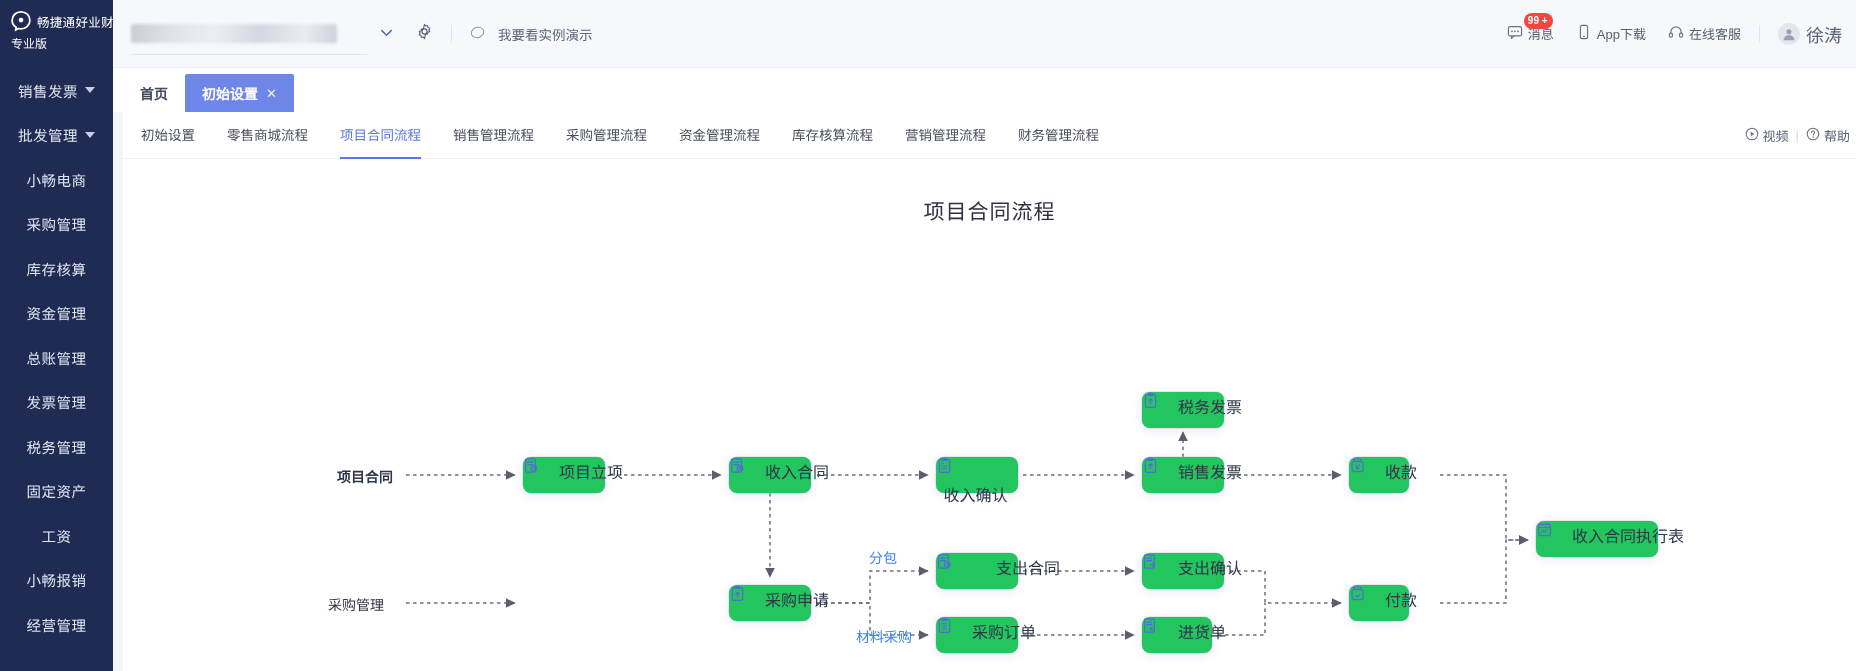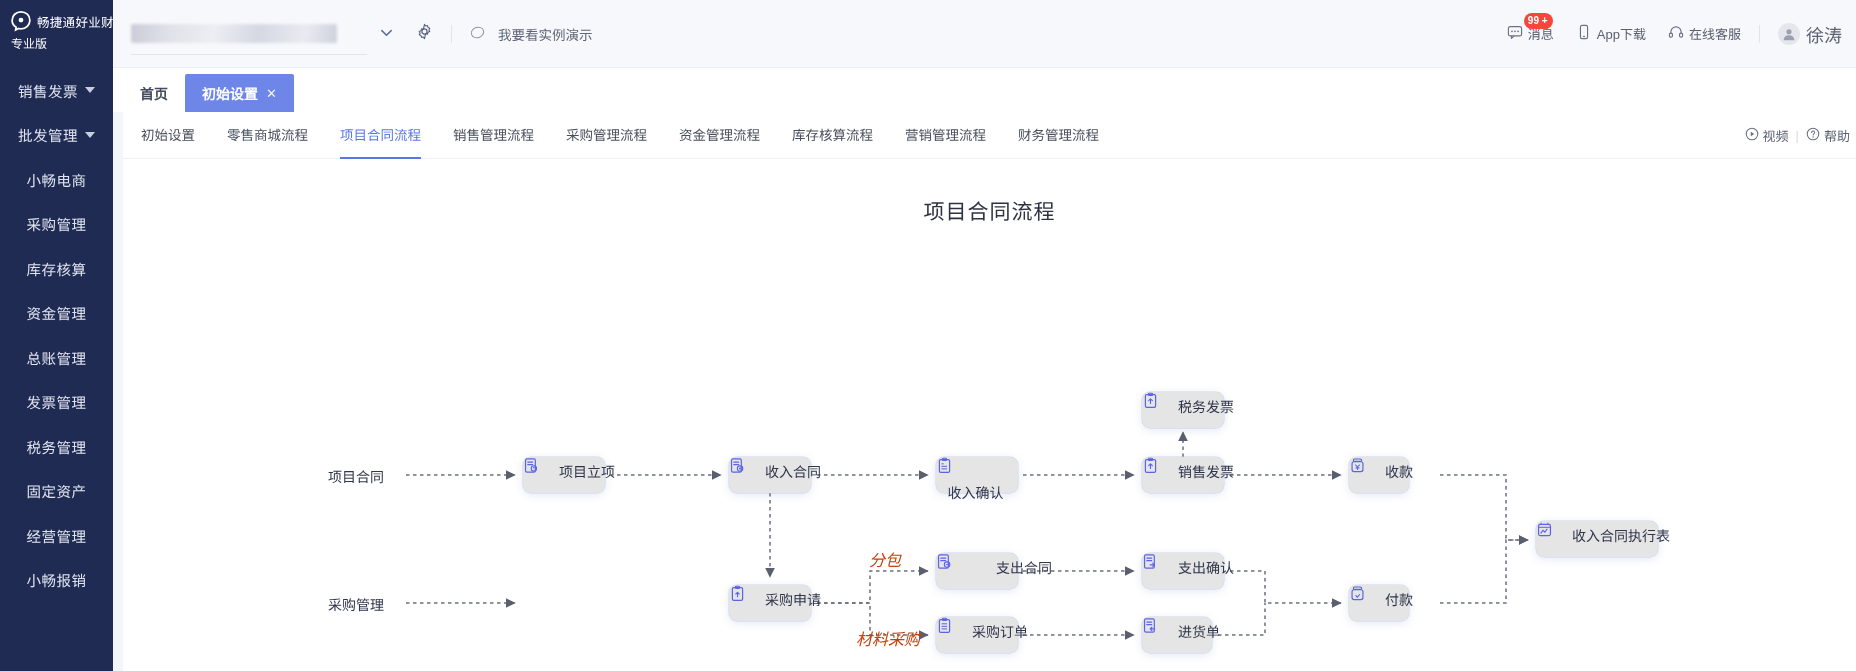--- a/index.html
+++ b/index.html
@@ -100,28 +100,28 @@
 
   .chart-title {
     text-align: center; font-size: 21px; color: #2e3242; margin-top: 36px; letter-spacing: 1px;
   }
 
   
   .canvas { position: absolute; left: 0; top: 0; width: 1846px; height: 559px; }
   .canvas svg { position: absolute; left: 0; top: 0; }
 
   .node {
-    position: absolute; height: 36px; background: #e5e5e5; border-radius: 8px;
+    position: absolute; height: 36px; background: #22c55e; border-radius: 8px;
     box-shadow: 0 2px 9px rgba(90,105,190,.16), 0 0 0 .5px rgba(205,212,235,.8);
     display: flex; align-items: center; padding: 0 14px 8px 11px; gap: 8px;
-    font-size: 14px; color: #30364a; white-space: nowrap; cursor: pointer;
+    font-size: 16px; color: #30364a; white-space: nowrap; cursor: pointer;
   }
   .node .ic { width: 17px; height: 17px; flex: 0 0 17px; }
   .rowlabel { position: absolute; font-size: 14px; color: #30364a; white-space: nowrap; }
-  .edgelabel { position: absolute; font-size: 16px; color: #c2410c; white-space: nowrap; font-style: italic; }
+  .edgelabel { position: absolute; font-size: 14px; color: #3b82f6; white-space: nowrap; }
 </style>
 </head>
 <body>
 
 <div id="app">
 
   <div class="sidebar">
     <div class="logo-box">
       <div class="logo-row">
         <span class="logo-mark">
@@ -161,24 +161,27 @@
         <div class="side-item">
           <span>发票管理</span>
         </div>
         <div class="side-item">
           <span>税务管理</span>
         </div>
         <div class="side-item">
           <span>固定资产</span>
         </div>
         <div class="side-item">
+          <span>工资</span>
+        </div>
+        <div class="side-item">
+          <span>小畅报销</span>
+        </div>
+        <div class="side-item">
           <span>经营管理</span>
-        </div>
-        <div class="side-item">
-          <span>小畅报销</span>
         </div>
       </div>
   </div>
 
   <div class="main">
 
     <div class="topbar">
       <div class="search-wrap">
         <div class="search-redacted" title=""></div>
         <div class="search-underline"></div>
@@ -464,21 +467,21 @@
                 <svg viewBox="0 0 20 20" width="17" height="17">
                   <rect x="3.6" y="5.6" width="12.8" height="11.6" rx="2.4" fill="none" stroke="#5b63e8" stroke-width="1.4"></rect>
                <rect x="5.2" y="2.4" width="9.6" height="2.8" rx="1.2" fill="none" stroke="#5b63e8" stroke-width="1.3"></rect>
                   <path d="M8 12.4l2 2 2.4-3.2" fill="none" stroke="#5b63e8" stroke-width="1.3" stroke-linecap="round" stroke-linejoin="round"></path>
                 </svg>
               </span>
               <span>付款</span>
             </div>
           </div>
         <div id="labels-host">
-            <div class="rowlabel" style="left: 205px; top: 354px;">项目合同</div>
+            <div class="rowlabel" style="left: 214px; top: 354px; font-weight: bold;">项目合同</div>
             <div class="rowlabel" style="left: 205px; top: 482px;">采购管理</div>
             <div class="edgelabel" style="left: 746px; top: 435px;">分包</div>
             <div class="edgelabel" style="left: 733px; top: 514px;">材料采购</div>
           </div>
       </div>
     </div>
   </div>
 </div>
 
 </body></html>

